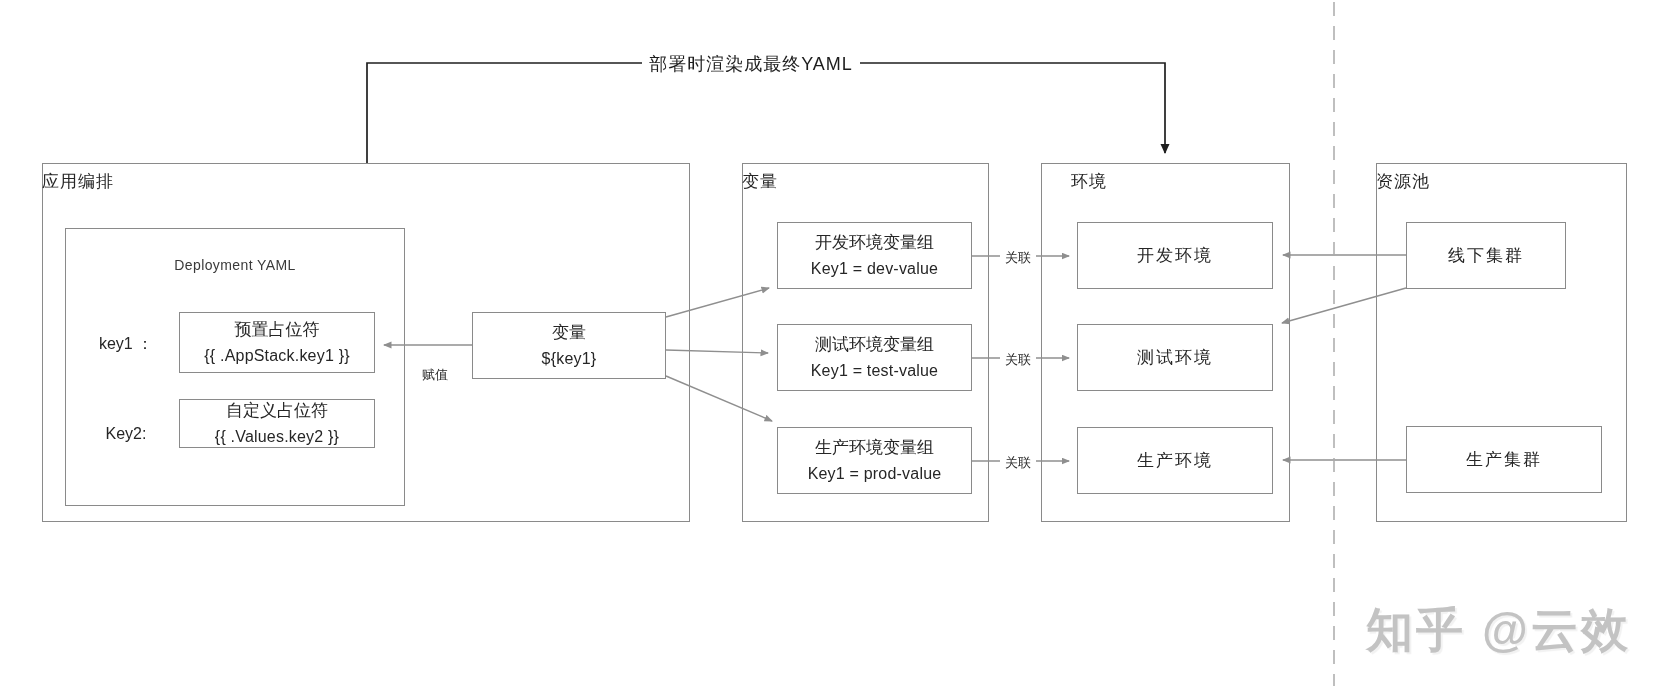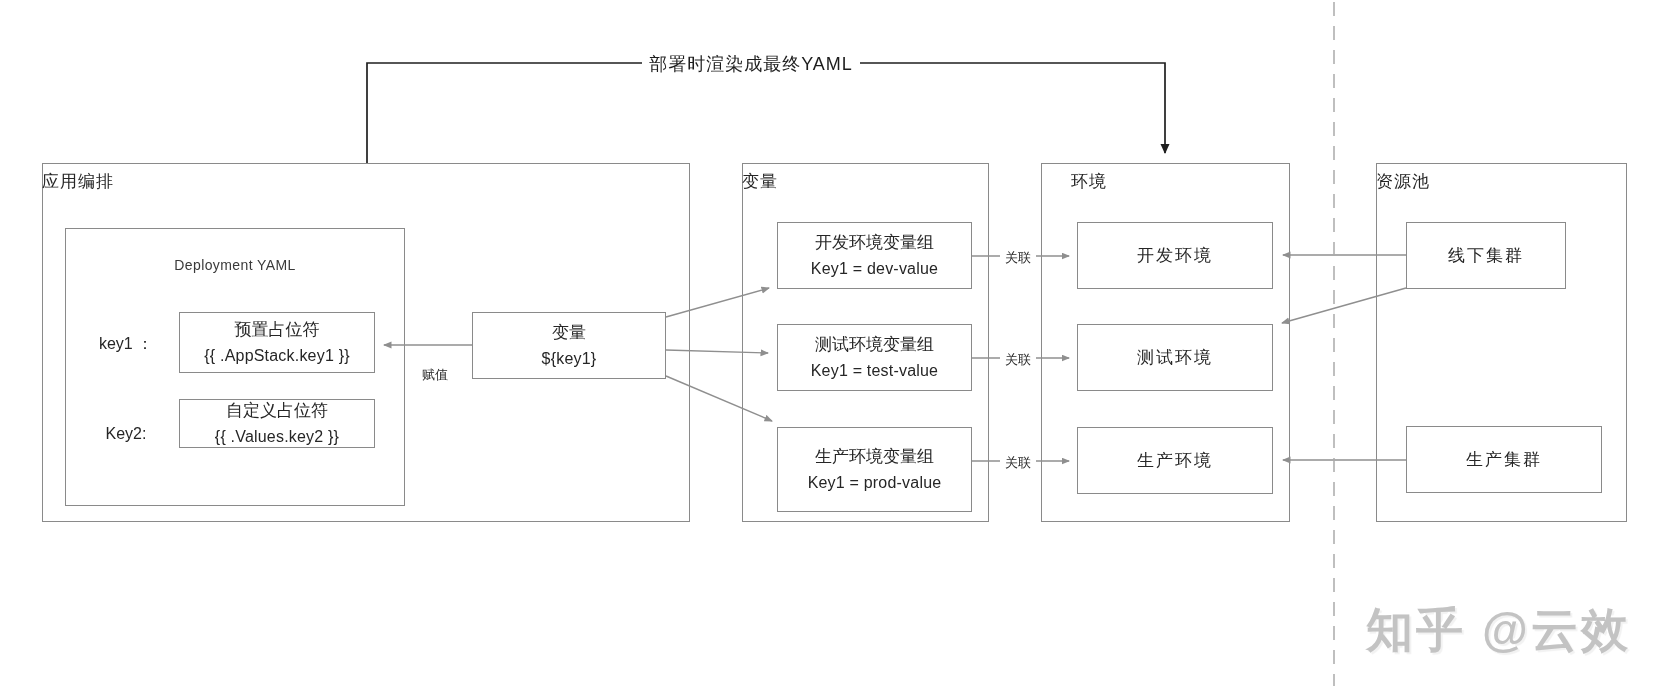--- a/index.html
+++ b/index.html
@@ -59,21 +59,21 @@
   </div>
 
   <div class="filledbox twoline" style="left:777px;top:222px;width:195px;height:67px;">
     <div>开发环境变量组</div>
     <div class="subline">Key1 = dev-value</div>
   </div>
   <div class="filledbox twoline" style="left:777px;top:324px;width:195px;height:67px;">
     <div>测试环境变量组</div>
     <div class="subline">Key1 = test-value</div>
   </div>
-  <div class="filledbox twoline" style="left:777px;top:427px;width:195px;height:85px;">
+  <div class="filledbox twoline" style="left:777px;top:427px;width:195px;height:67px;">
     <div>生产环境变量组</div>
     <div class="subline">Key1 = prod-value</div>
   </div>
 
   <div class="filledbox oneline" style="left:1077px;top:222px;width:196px;height:67px;">
     <div>开发环境</div>
   </div>
   <div class="filledbox oneline" style="left:1077px;top:324px;width:196px;height:67px;">
     <div>测试环境</div>
   </div>

